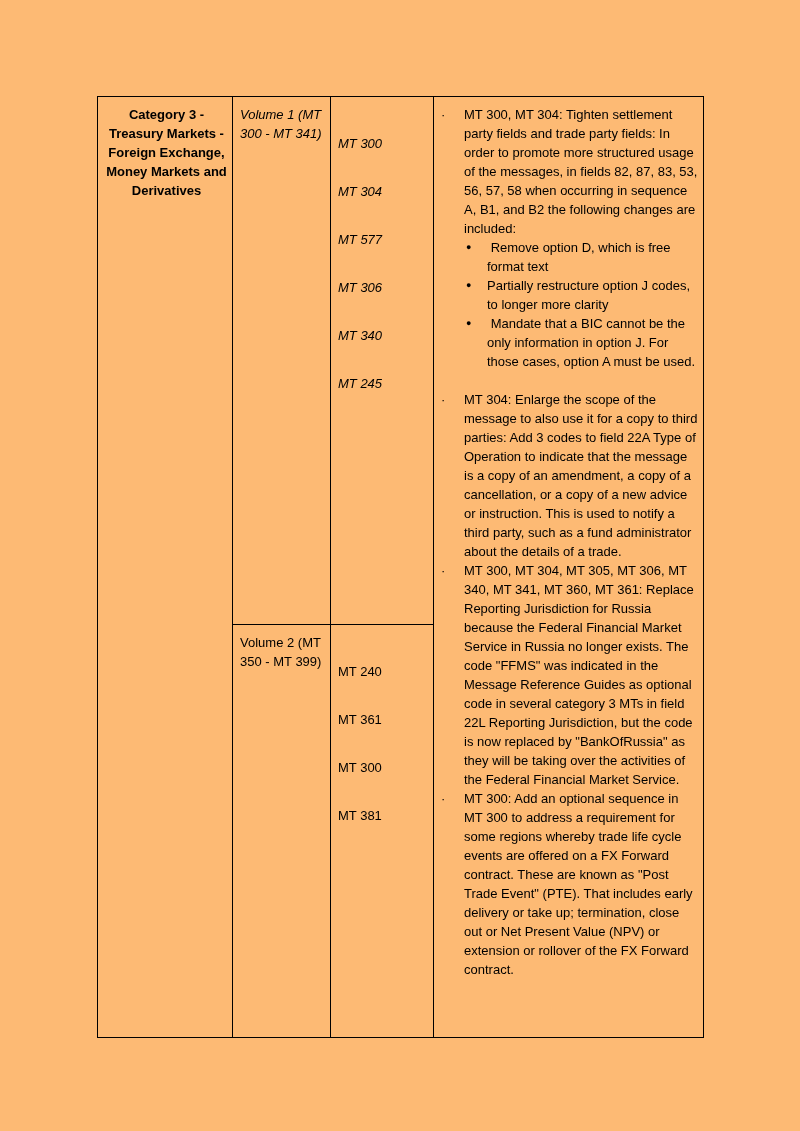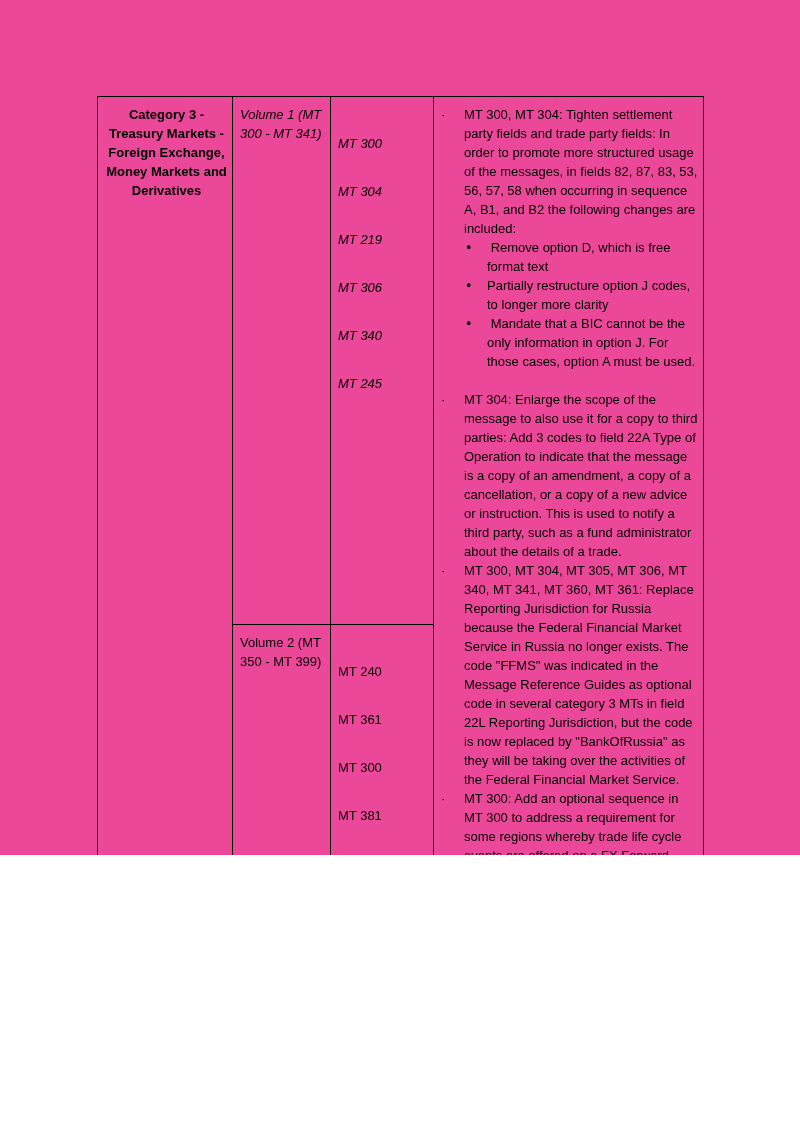--- a/index.html
+++ b/index.html
@@ -5,22 +5,22 @@
   html, body {
     margin: 0;
     padding: 0;
     background: #ffffff;
     font-family: "Liberation Sans", sans-serif;
     color: #000000;
   }
   .page {
     position: relative;
     width: 800px;
-    height: 855px;
-    background: #ec4899;
+    height: 1131px;
+    background: #fdba74;
     overflow: hidden;
   }
   table.doc-table {
     position: absolute;
     left: 97px;
     top: 96px;
     width: 606px;
     border-collapse: collapse;
     table-layout: fixed;
   }
@@ -81,21 +81,21 @@
         <td class="vol-cell">
           <div>Volume 1 (MT 300 - MT 341)</div>
         </td>
         <td class="msg-cell">
           <div>
 
               <div class="msg-line">MT 300</div>
 
               <div class="msg-line">MT 304</div>
 
-              <div class="msg-line">MT 219</div>
+              <div class="msg-line">MT 577</div>
 
               <div class="msg-line">MT 306</div>
 
               <div class="msg-line">MT 340</div>
 
               <div class="msg-line">MT 245</div>
             </div>
         </td>
         <td class="changes-cell" rowspan="2">
           <div>

